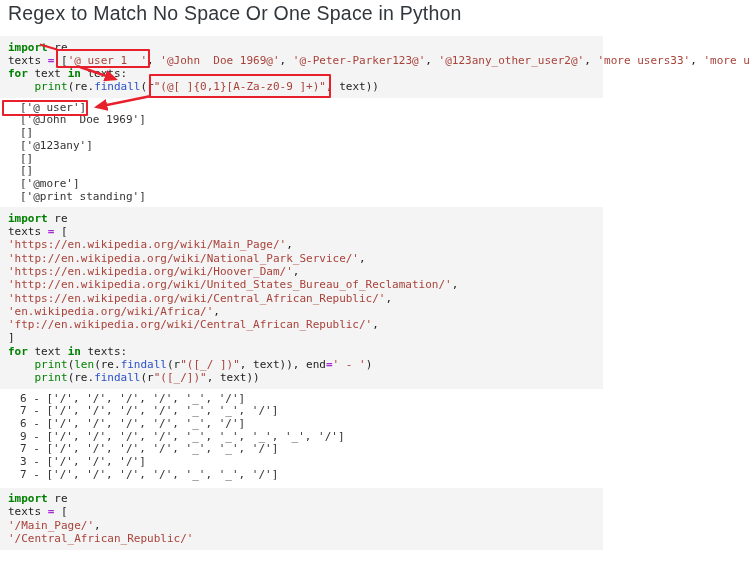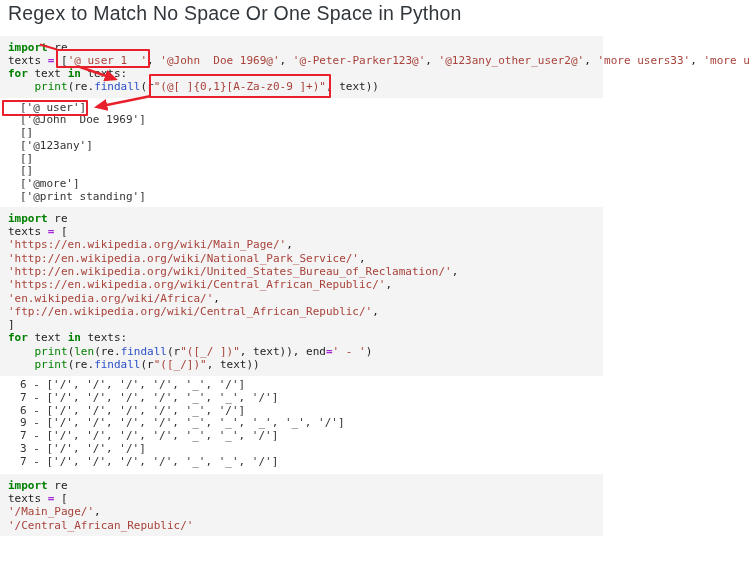--- a/index.html
+++ b/index.html
@@ -72,20 +72,21 @@
     <div class="oline">[]</div>
     <div class="oline">['@more']</div>
     <div class="oline">['@print standing']</div>
   </div>
 
 <div class="codeblock blk2">
     <div class="cline"><span class="tk-k">import</span><span class="tk-p"> re</span></div>
     <div class="cline"><span class="tk-p">texts </span><span class="tk-o">=</span><span class="tk-p"> [</span></div>
     <div class="cline"><span class="tk-s">'https://en.wikipedia.org/wiki/Main_Page/'</span><span class="tk-p">,</span></div>
     <div class="cline"><span class="tk-s">'http://en.wikipedia.org/wiki/National_Park_Service/'</span><span class="tk-p">,</span></div>
+    <div class="cline"><span class="tk-s">'https://en.wikipedia.org/wiki/Hoover_Dam/'</span><span class="tk-p">,</span></div>
     <div class="cline"><span class="tk-s">'http://en.wikipedia.org/wiki/United_States_Bureau_of_Reclamation/'</span><span class="tk-p">,</span></div>
     <div class="cline"><span class="tk-s">'https://en.wikipedia.org/wiki/Central_African_Republic/'</span><span class="tk-p">,</span></div>
     <div class="cline"><span class="tk-s">'en.wikipedia.org/wiki/Africa/'</span><span class="tk-p">,</span></div>
     <div class="cline"><span class="tk-s">'ftp://en.wikipedia.org/wiki/Central_African_Republic/'</span><span class="tk-p">,</span></div>
     <div class="cline"><span class="tk-p">]</span></div>
     <div class="cline"><span class="tk-k">for</span><span class="tk-p"> text </span><span class="tk-k">in</span><span class="tk-p"> texts:</span></div>
     <div class="cline"><span class="tk-p">    </span><span class="tk-b">print</span><span class="tk-p">(</span><span class="tk-b">len</span><span class="tk-p">(re.</span><span class="tk-f">findall</span><span class="tk-p">(r</span><span class="tk-s">"([_/ ])"</span><span class="tk-p">, text)), end</span><span class="tk-o">=</span><span class="tk-s">' - '</span><span class="tk-p">)</span></div>
     <div class="cline"><span class="tk-p">    </span><span class="tk-b">print</span><span class="tk-p">(re.</span><span class="tk-f">findall</span><span class="tk-p">(r</span><span class="tk-s">"([_/])"</span><span class="tk-p">, text))</span></div>
   </div>
 

